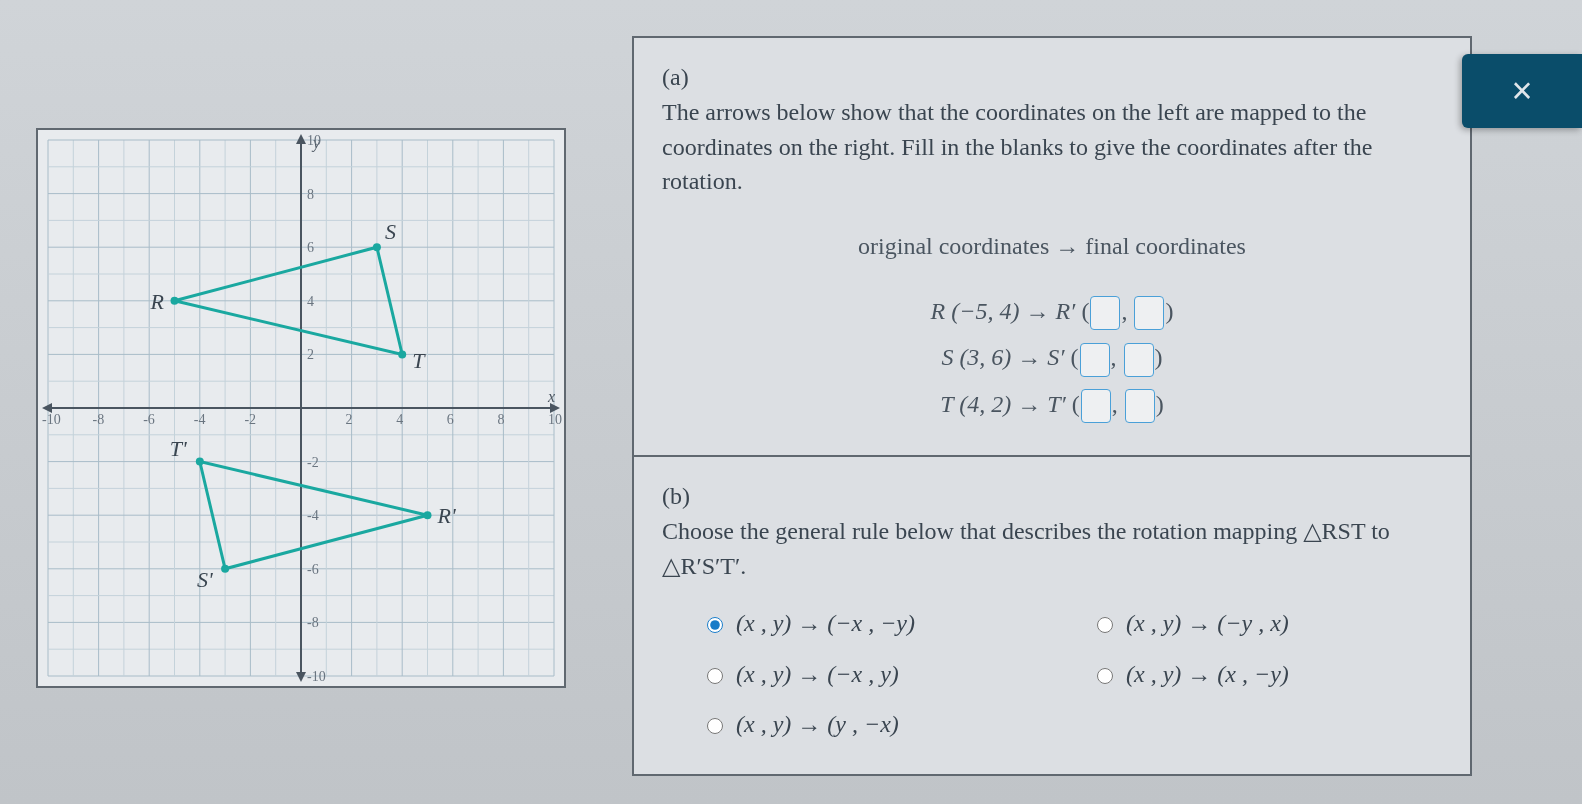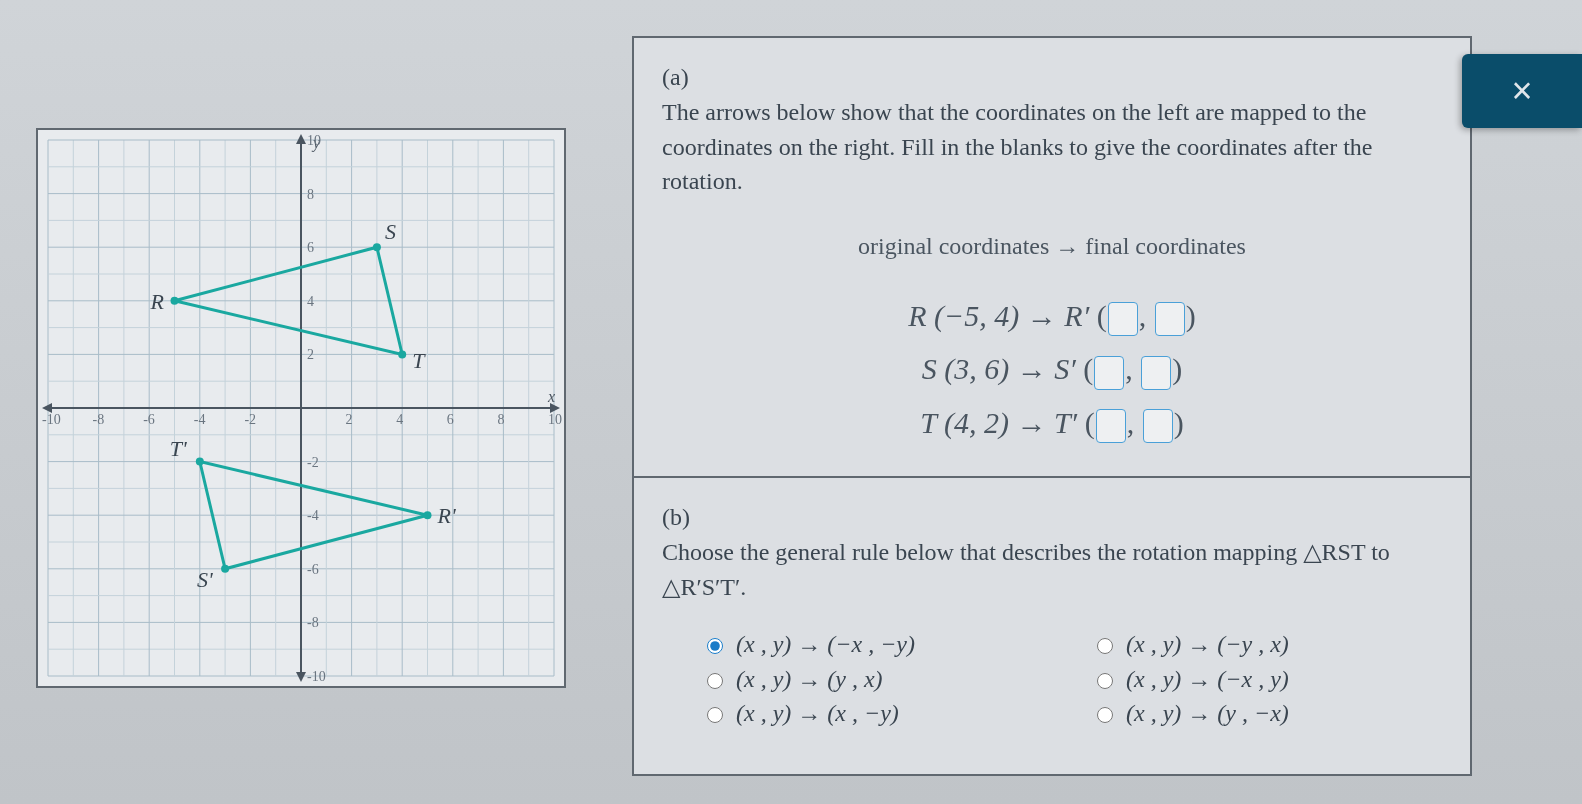--- a/index.html
+++ b/index.html
@@ -35,37 +35,38 @@
   .part {
     padding: 22px 28px 22px 28px;
     font-size: 24px;
     line-height: 1.45;
     color: #3a4550;
   }
   .part-a { border-bottom: 2px solid #606870; }
   .part-label { display: inline-block; width: 36px; vertical-align: top;}
   .part-text { display: inline-block; width: 740px; vertical-align: top;}
   .centered-block { text-align: center; margin-top: 30px; color:#4a5560;}
-  .coord-row { margin: 10px 0; font-style: italic; font-size: 30px;}
+  .coord-row { margin: 10px 0; font-style: italic; font-size: 24px;}
   .arrow { font-style: normal; }
   .input-box {
     display: inline-block;
     width: 30px;
     height: 34px;
     background: #eef0f2;
     border: 1px solid #4aa0d8;
     border-radius: 4px;
     vertical-align: middle;
     margin: 0 1px;
   }
   .radio-grid {
     margin-top: 22px;
     margin-left: 40px;
     display: grid;
     grid-template-columns: 390px 390px;
+    row-gap: 16px;
     font-size: 24px;
     font-style: italic;
     color:#3a4550;
   }
   .radio-item { display: flex; align-items: center; gap: 10px;}
   .radio-item.single { grid-column: 1 / 2; }
   input[type=radio] { width: 16px; height: 16px; accent-color: #1a7cc8;}
   .tri-symbol { font-style: normal; }
   .btn-x {
     position: absolute;
@@ -211,24 +212,20 @@
         <label class="radio-item">
           <input type="radio" name="rule" checked="" style="">
           <span>(x , y) → (−x , −y)</span>
         </label>
         <label class="radio-item">
           <input type="radio" name="rule" style="">
           <span>(x , y) → (−y , x)</span>
         </label>
         <label class="radio-item">
           <input type="radio" name="rule" style="">
-          <span>(x , y) → (y , x)</span>
-        </label>
-        <label class="radio-item">
-          <input type="radio" name="rule" style="">
           <span>(x , y) → (−x , y)</span>
         </label>
         <label class="radio-item">
           <input type="radio" name="rule" style="">
           <span>(x , y) → (x , −y)</span>
         </label>
         <label class="radio-item">
           <input type="radio" name="rule" style="">
           <span>(x , y) → (y , −x)</span>
         </label>

